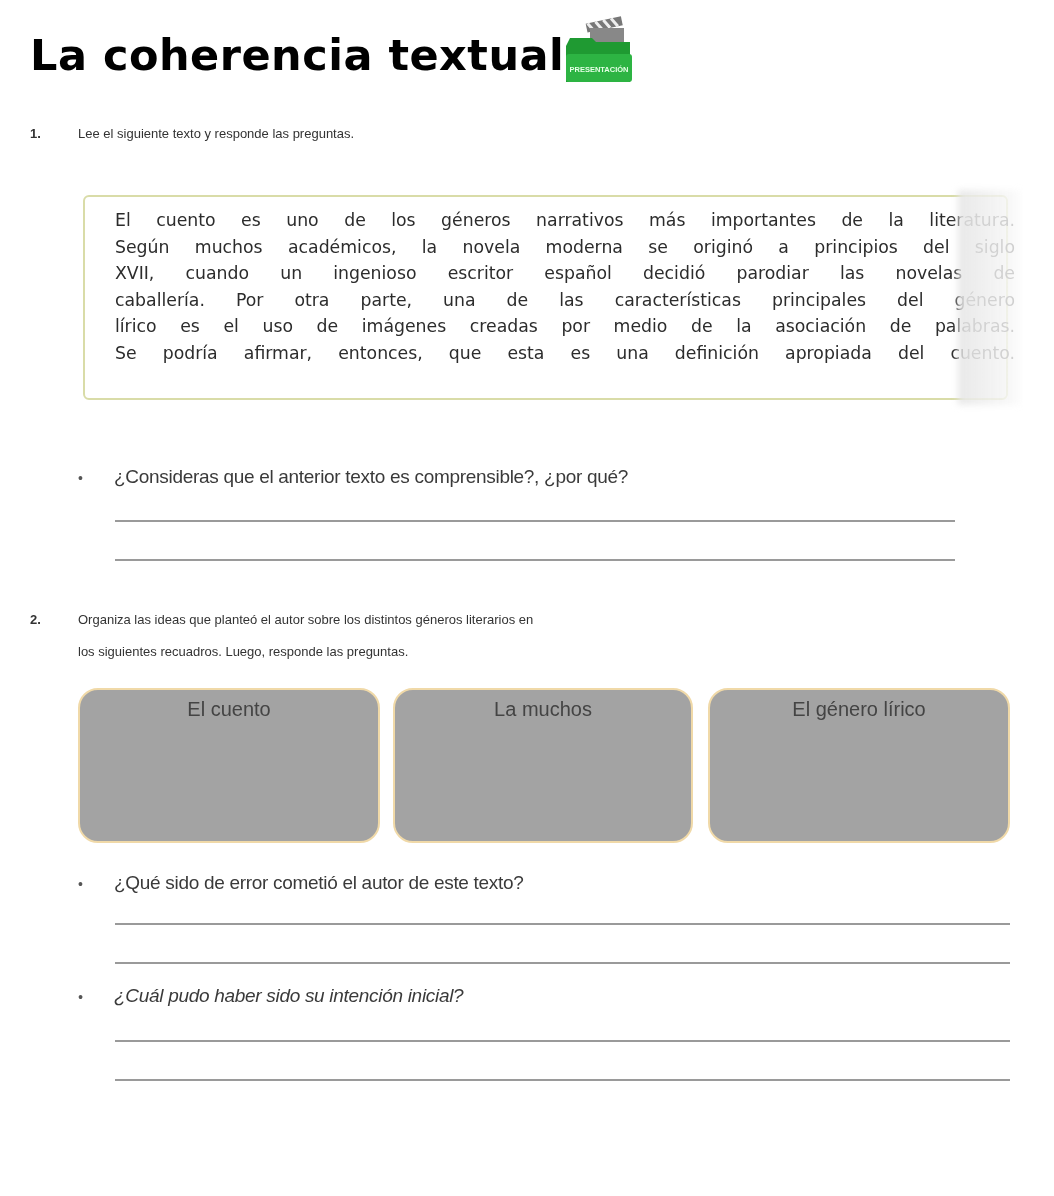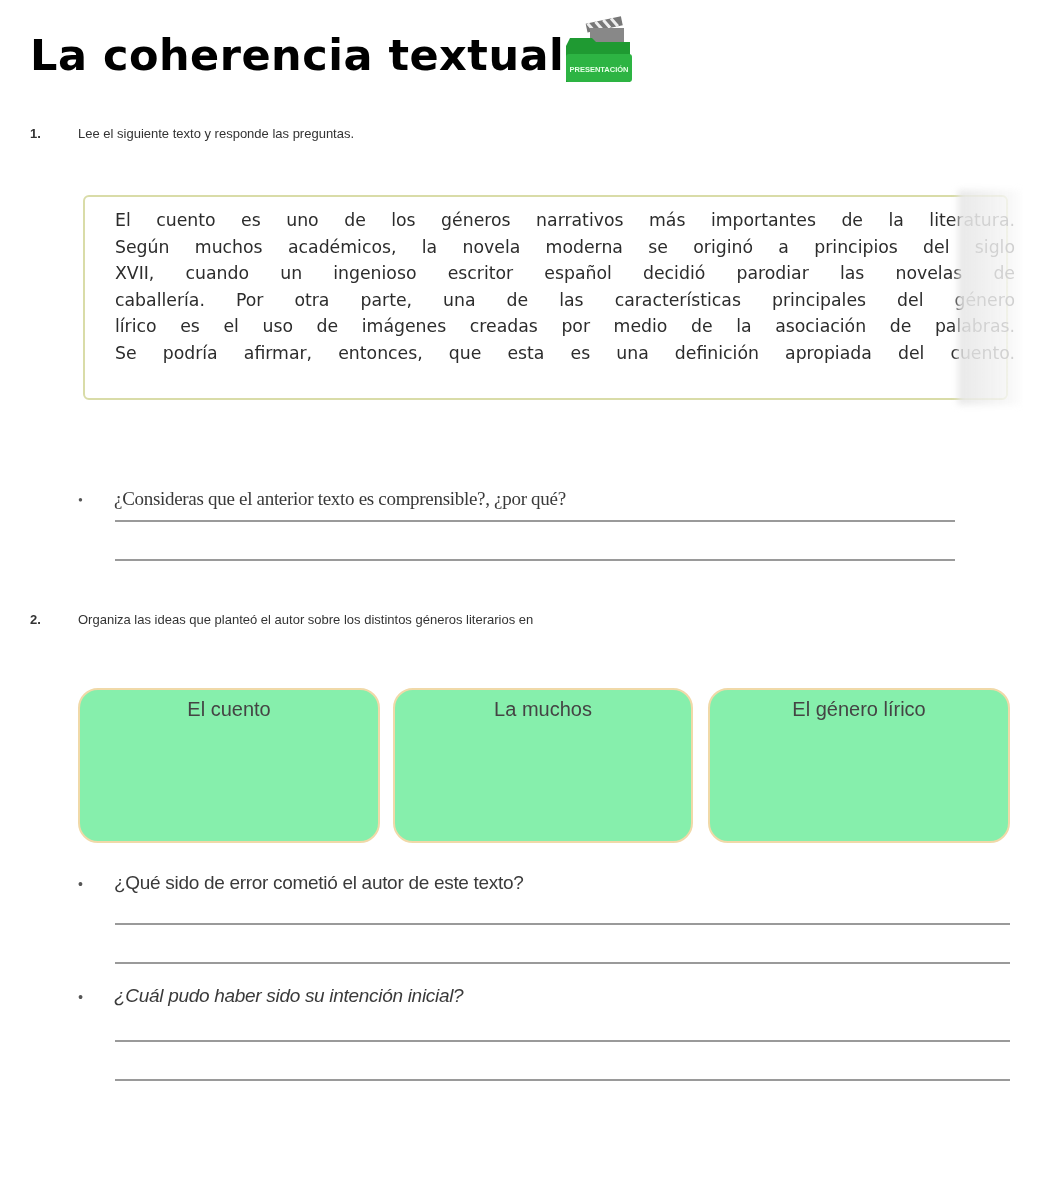--- a/index.html
+++ b/index.html
@@ -40,32 +40,32 @@
       position: absolute; left: 958px; top: 190px; width: 62px; height: 215px;
       background: linear-gradient(90deg, rgba(230,230,230,0.9), rgba(250,250,250,0.8));
       filter: blur(3px);
     }
 
     .question {
       position: absolute; left: 78px; font-size: 19px; color: #3a3a3a;
       font-family: "Liberation Sans", sans-serif; letter-spacing: -0.3px;
     }
     .question .bullet { display: inline-block; width: 36px; font-size: 14px; color: #555; }
-    .q1 { top: 488px; font-family: Liberation Serif, serif; }
+    .q1 { top: 466px; }
     .q2 { top: 872px; }
     .q3 { top: 985px; font-style: italic; }
 
     .line {
       position: absolute; height: 0; border-top: 2px solid #9a9a9a;
     }
 
     .genre-box {
       position: absolute; top: 688px; height: 155px;
       border: 2px solid #f0d9a8; border-radius: 20px; box-sizing: border-box;
-      background: #86efac;
+      background: #a3a3a3;
     }
     .genre-label {
       position: absolute; top: 8px; left: 0; right: 0; text-align: center;
       font-size: 20px; color: #444; font-family: "Liberation Sans", sans-serif;
     }
   </style>
 </head>
 <body>
 
 <div class="title">La coherencia textual</div>
@@ -99,20 +99,21 @@
 <div class="blur-strip"></div>
 
 <div class="question q1">
   <span class="bullet">•</span><span>¿Consideras que el anterior texto es comprensible?, ¿por qué?</span>
 </div>
 <div class="line" style="left:115px; top:520px; width:840px;"></div>
 <div class="line" style="left:115px; top:559px; width:840px;"></div>
 
 <div class="exercise ex2">
   <span class="num">2.</span><span class="l1">Organiza las ideas que planteó el autor sobre los distintos géneros literarios en</span>
+  <span class="cont">los siguientes recuadros. Luego, responde las preguntas.</span>
 </div>
 
 <div class="genre-box" style="left:78px; width:302px;">
   <div class="genre-label">El cuento</div>
 </div>
 <div class="genre-box" style="left:393px; width:300px;">
   <div class="genre-label">La muchos</div>
 </div>
 <div class="genre-box" style="left:708px; width:302px;">
   <div class="genre-label">El género lírico</div>

